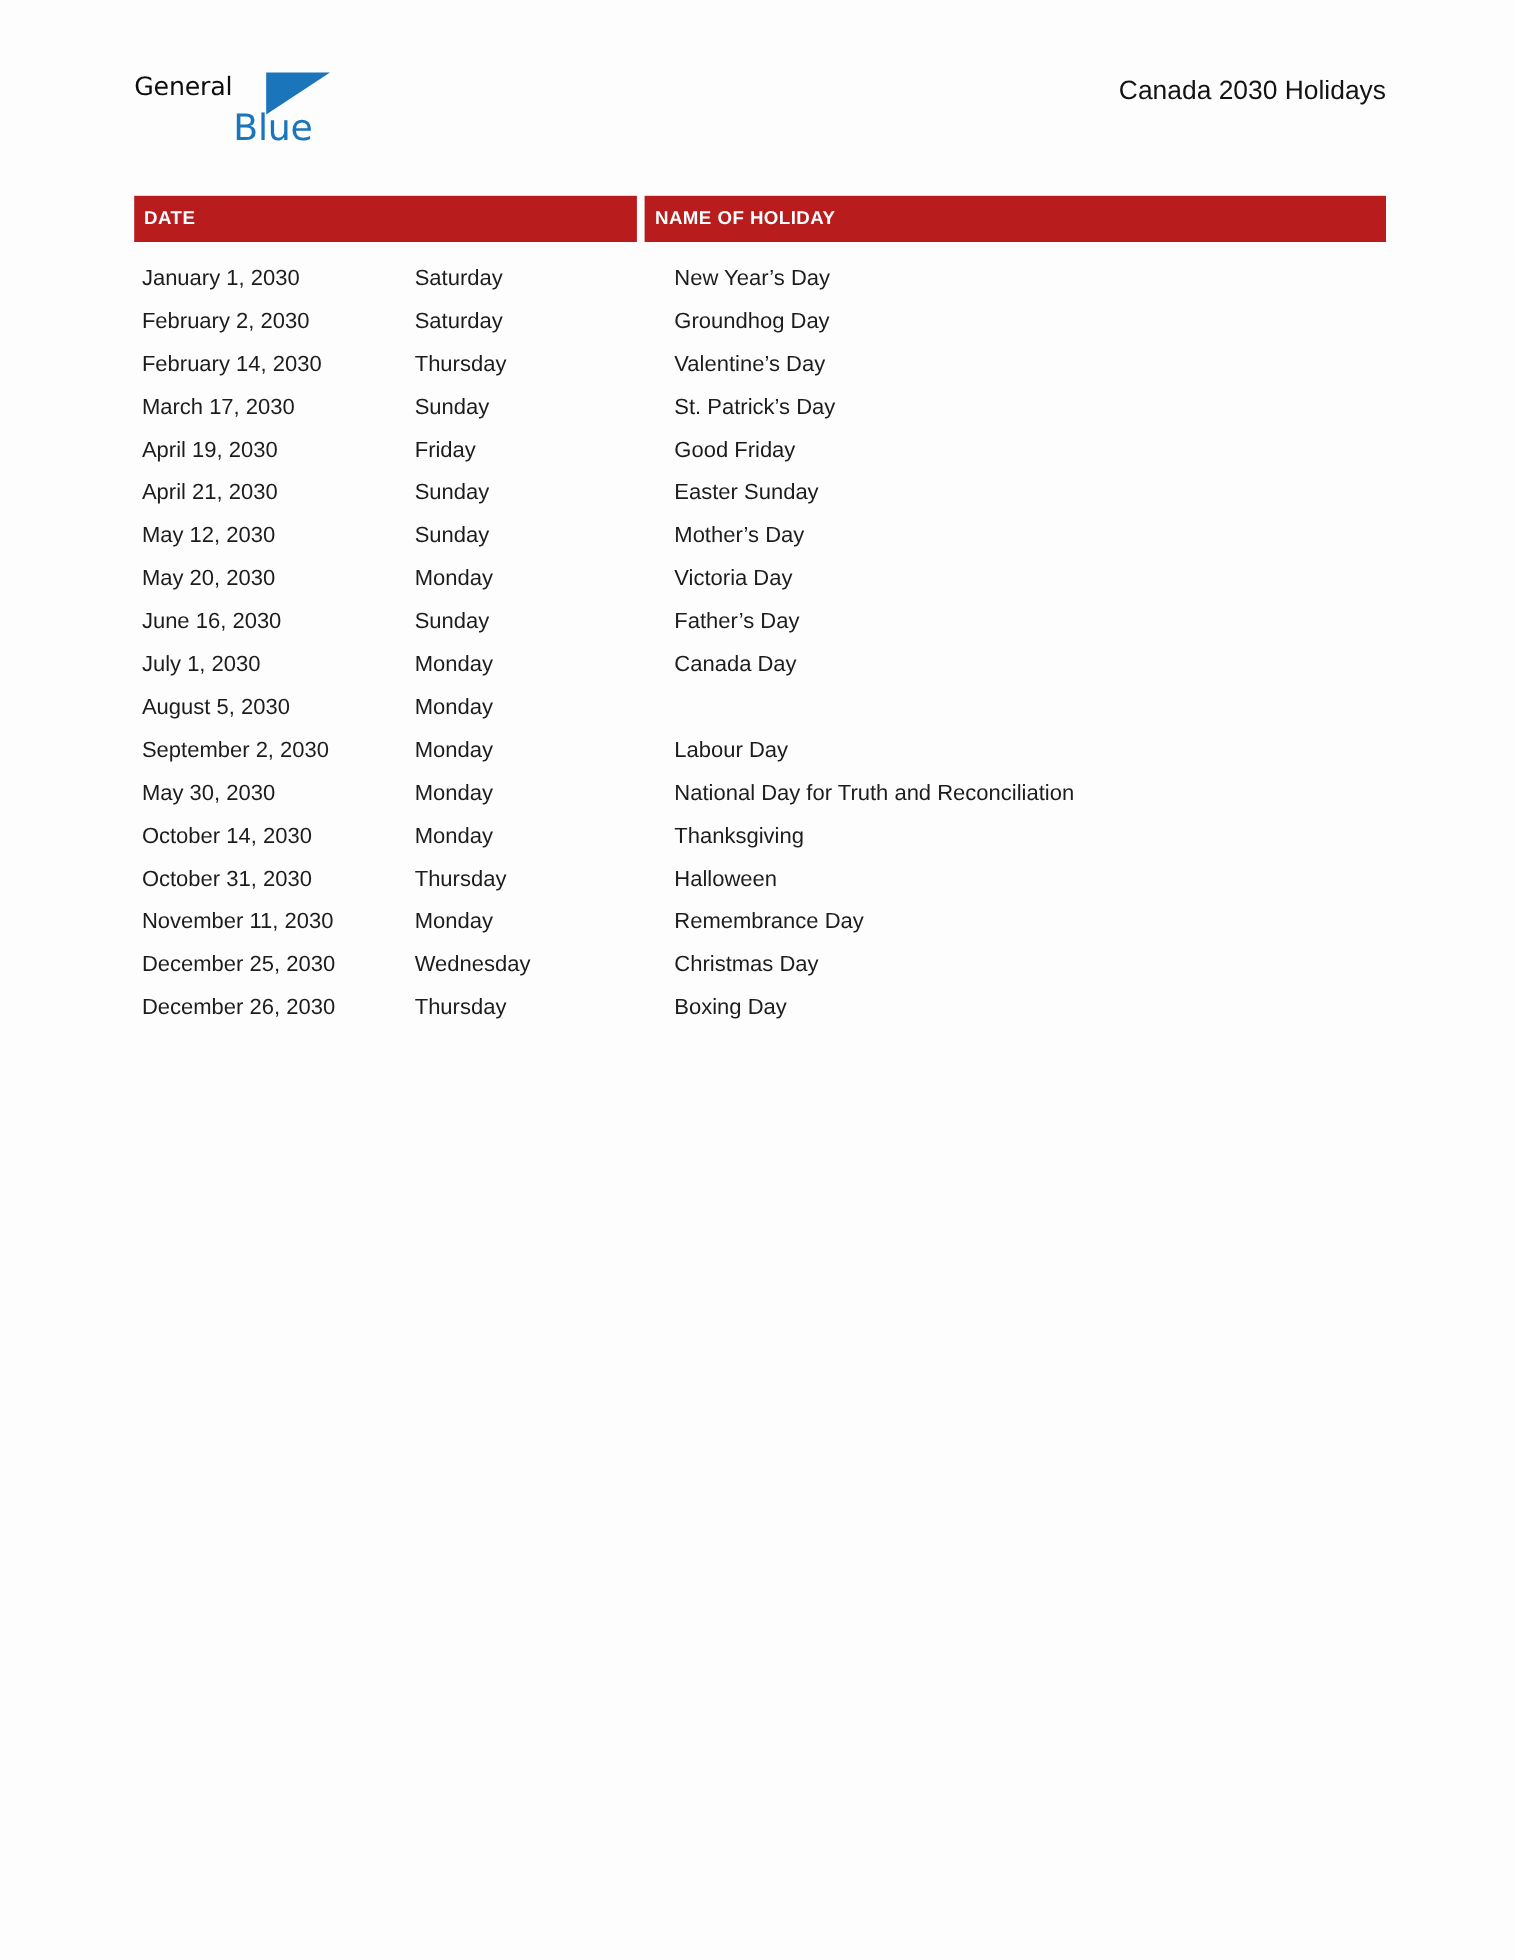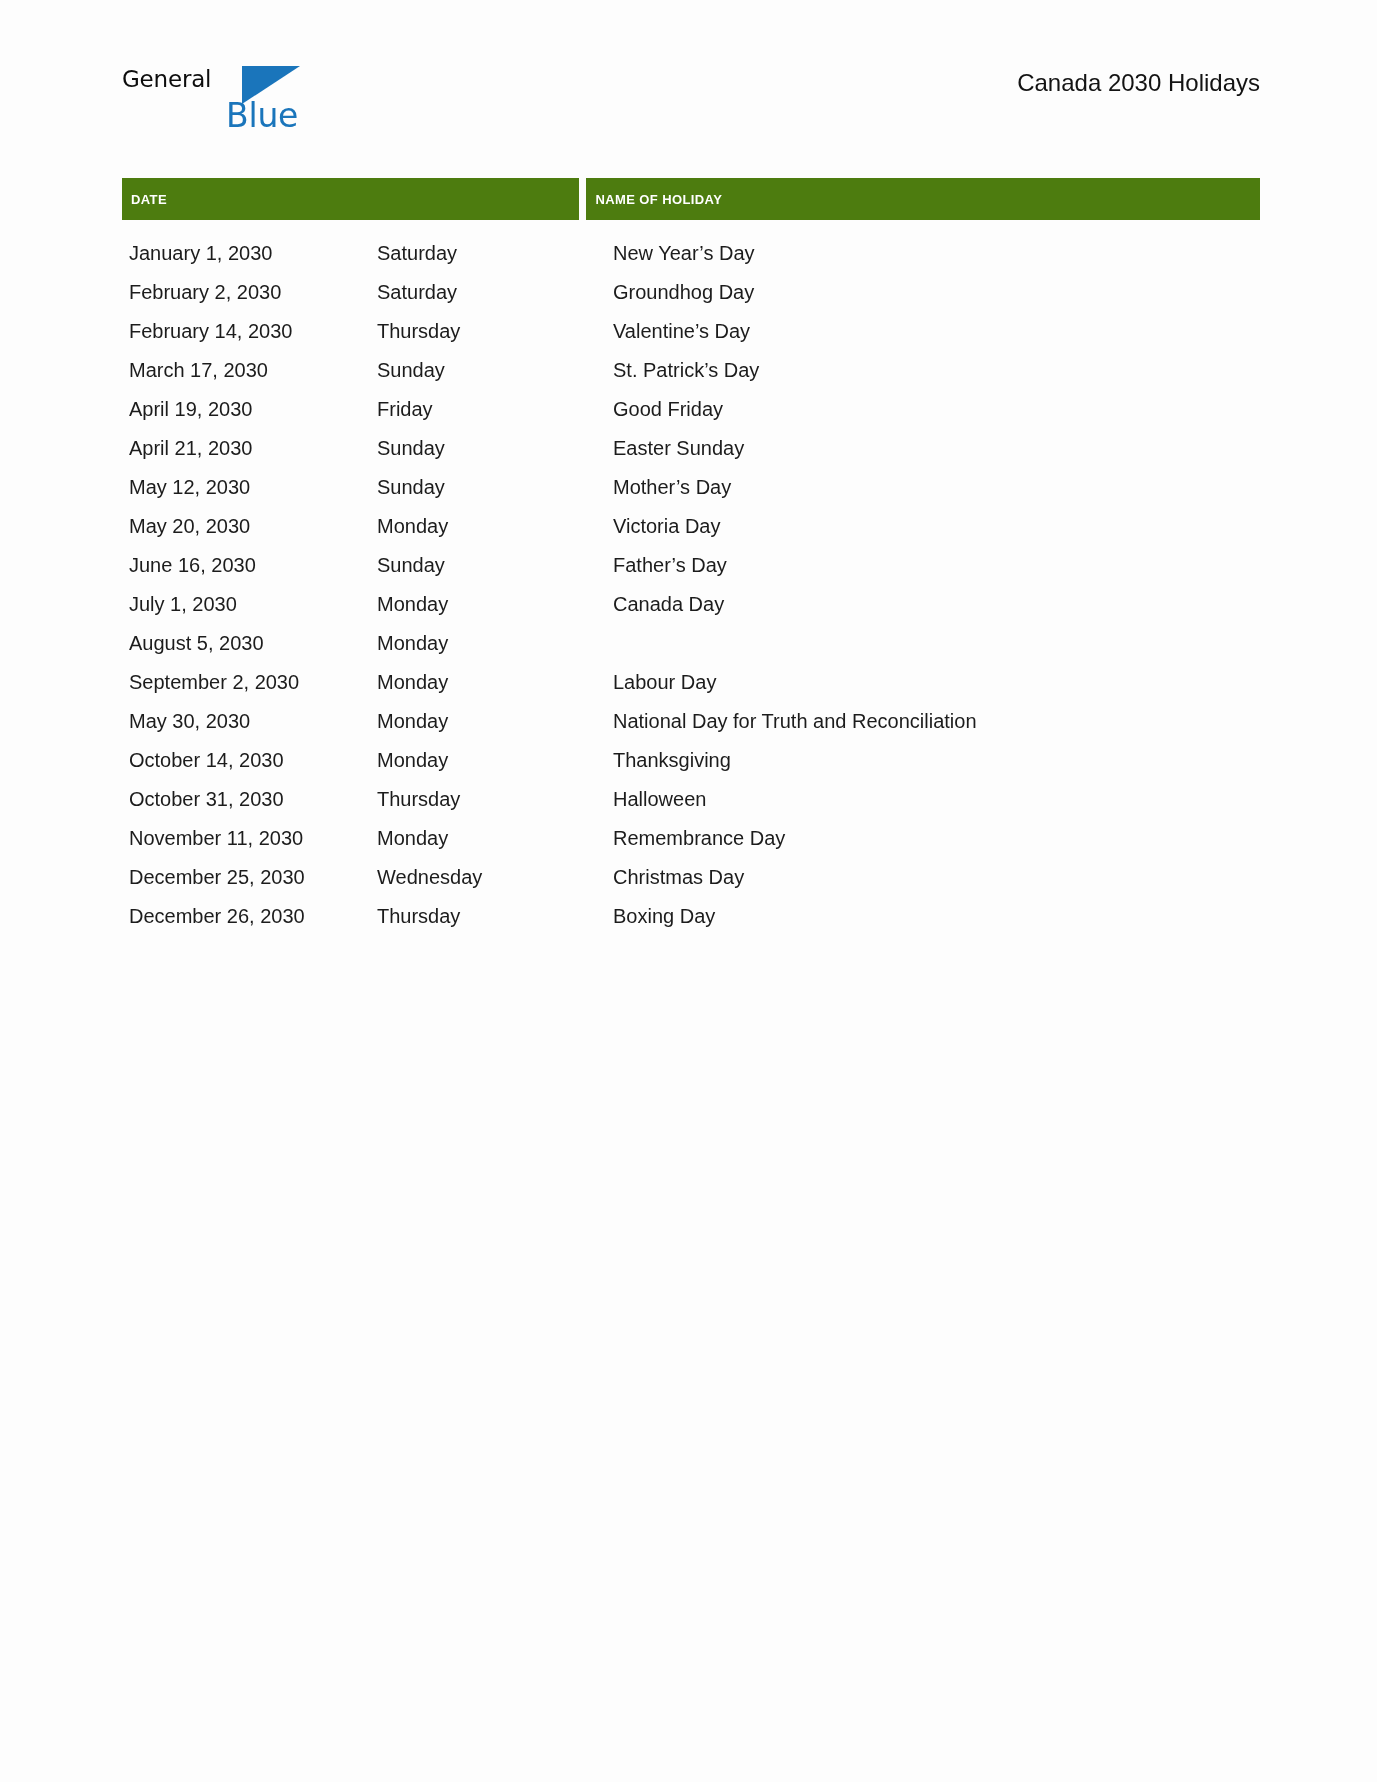--- a/index.html
+++ b/index.html
@@ -55,21 +55,21 @@
     position: absolute;
     left: 120px;
     top: 14px;
     width: 0;
     height: 0;
     border-left: 58px solid #1a75bb;
     border-bottom: 38px solid transparent;
   }
   .logo-blue {
     position: absolute;
-    left: 104px;
+    left: 90px;
     top: 45px;
     font-size: 33px;
     line-height: 38px;
     letter-spacing: -0.2px;
     color: #1a75bb;
     font-family: "DejaVu Sans", sans-serif;
     font-weight: 400;
   }
 
   .page-title {
@@ -89,23 +89,23 @@
     top: 178px;
     width: 1138px;
   }
 
   .thead {
     display: flex;
     width: 100%;
     height: 42px;
   }
   .th {
-    background: #4d7c0f;
+    background: #b91c1c;
     color: #ffffff;
-    font-size: 13px;
+    font-size: 17px;
     font-weight: bold;
     letter-spacing: 0.4px;
     display: flex;
     align-items: center;
     box-sizing: border-box;
     padding-left: 9px;
     font-family: "Liberation Sans", sans-serif;
   }
   .th-date {
     width: 484px;

